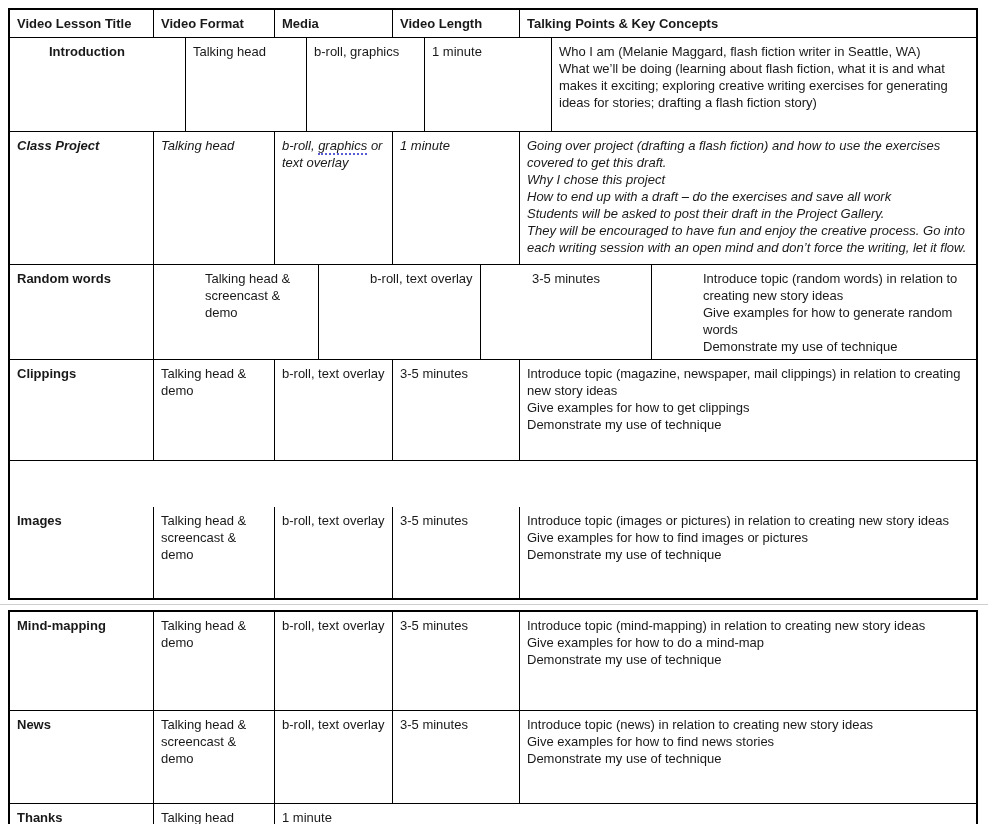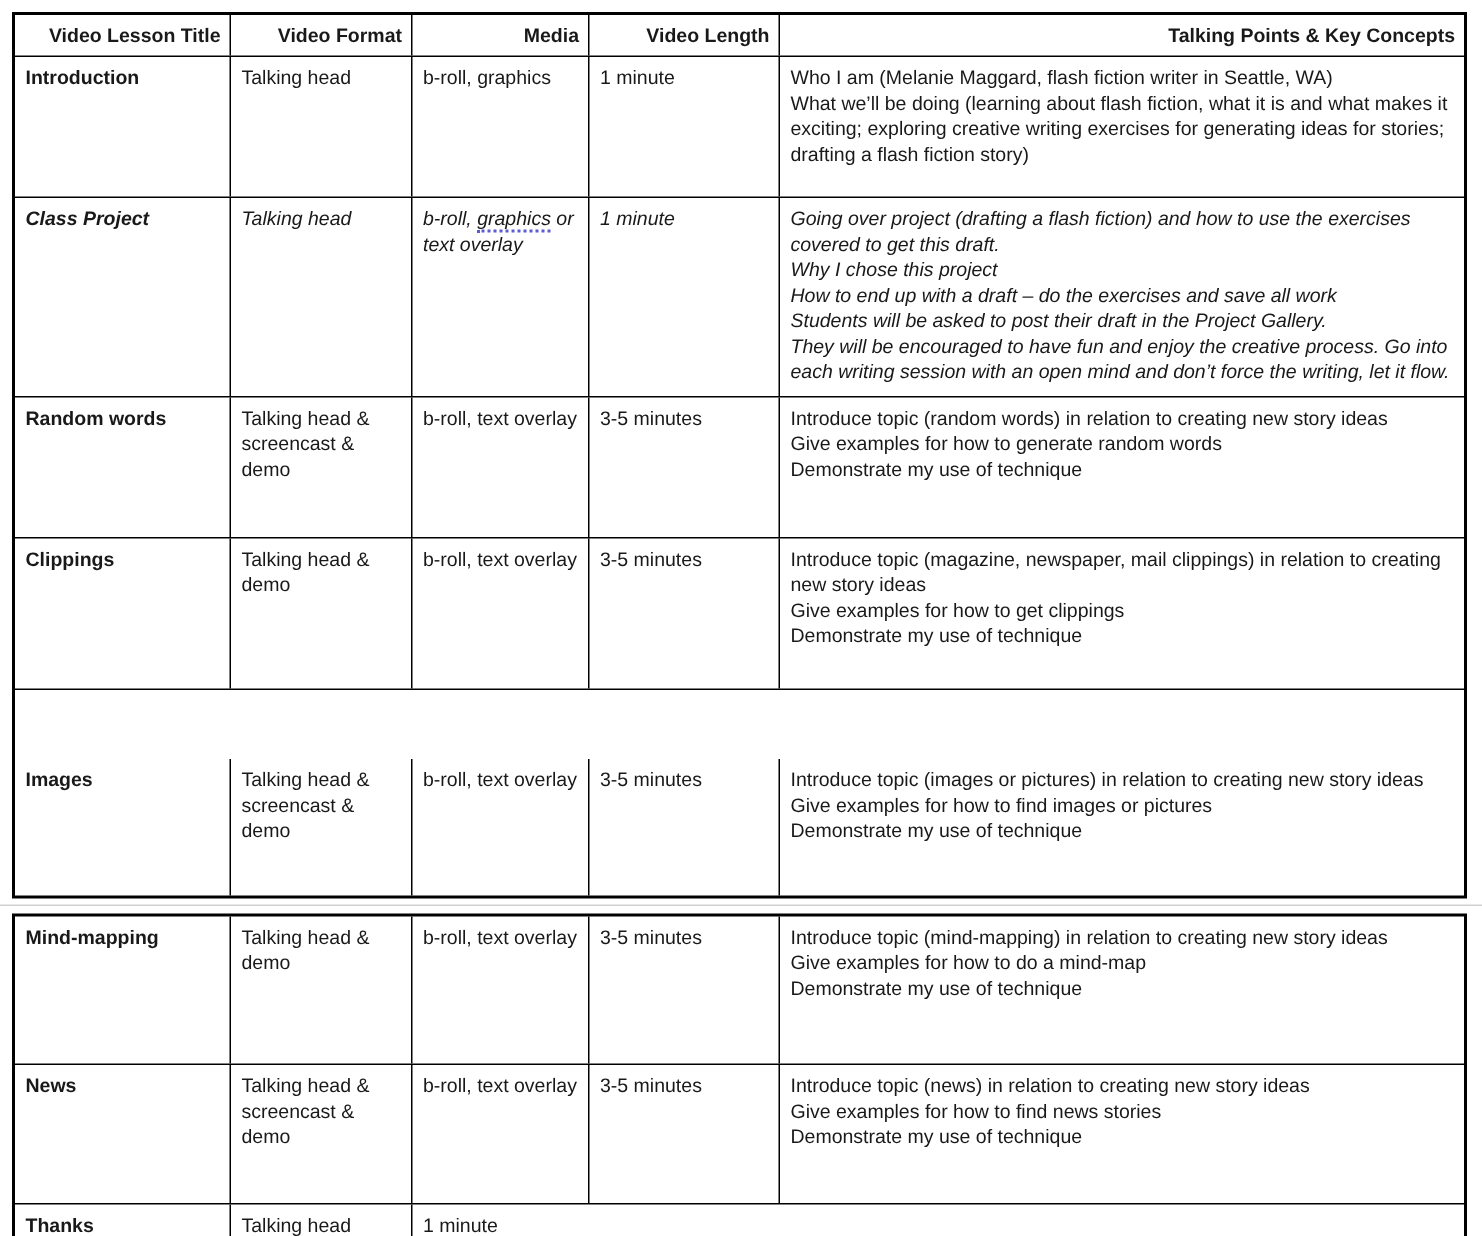--- a/index.html
+++ b/index.html
@@ -38,24 +38,24 @@
   }
   .td:last-child { border-right: none; }
   .c1 { width: 144px; font-weight: bold; }
   .c2 { width: 121px; }
   .c3 { width: 118px; }
   .c4 { width: 127px; }
   .c5 { flex: 1; }
   .hdr .td { font-weight: bold; }
   .points { white-space: pre-line; }
   
-  .h-head { min-height: 28px; text-align: right; }
-  .h-intro { min-height: 94px; }
+  .h-head { min-height: 28px; }
+  .h-intro { min-height: 94px; padding-left: 32px; }
   .h-class { min-height: 133px; font-style: italic; }
-  .h-random { min-height: 94px; }
+  .h-random { min-height: 94px; gap: 44px; }
   .h-clip { min-height: 101px; justify-content: space-between; }
   .h-images { min-height: 91px; margin-top: 46px; }
   .h-mind { min-height: 99px; }
   .h-news { min-height: 93px; }
   .h-thanks { min-height: 59px; }
   .squiggle {
     border-bottom: 2px dotted #5b5bd6;
     padding-bottom: 0px;
   }
   .page-break-line {

